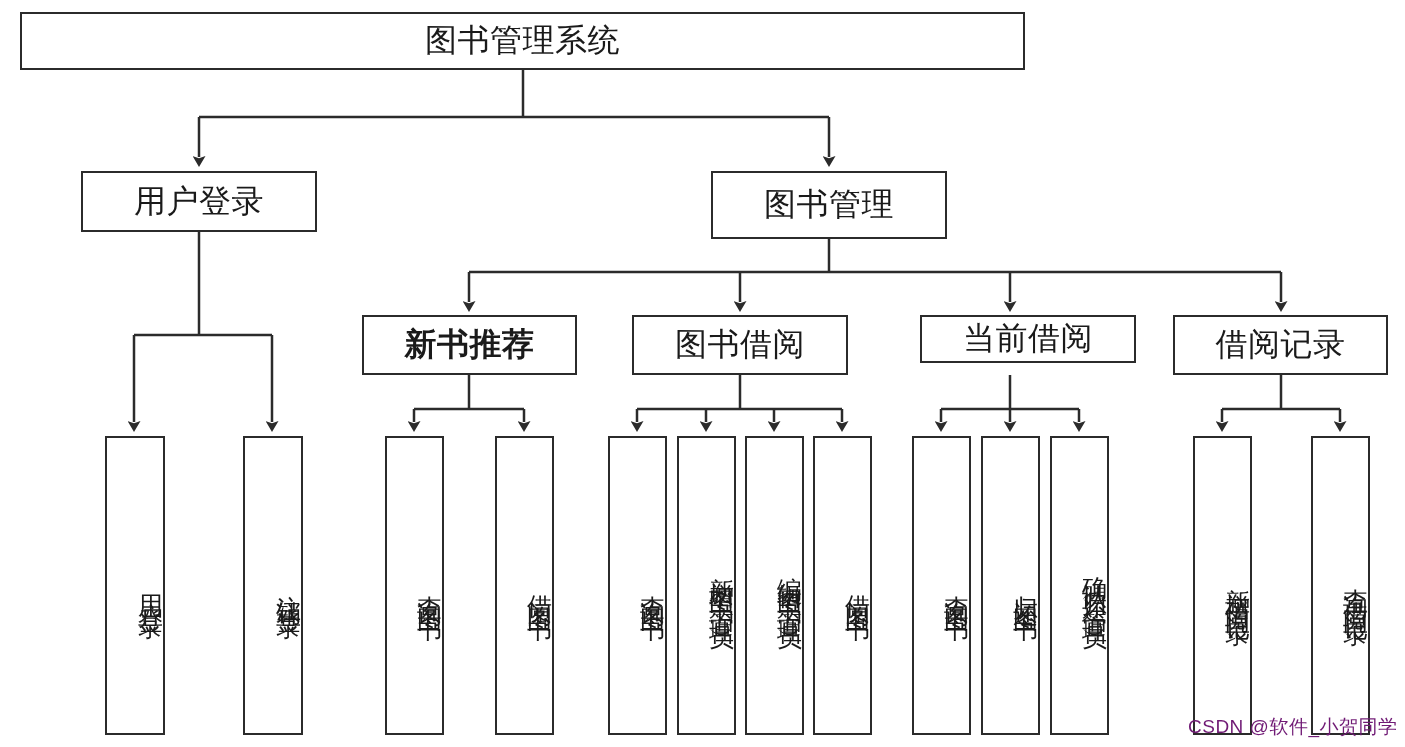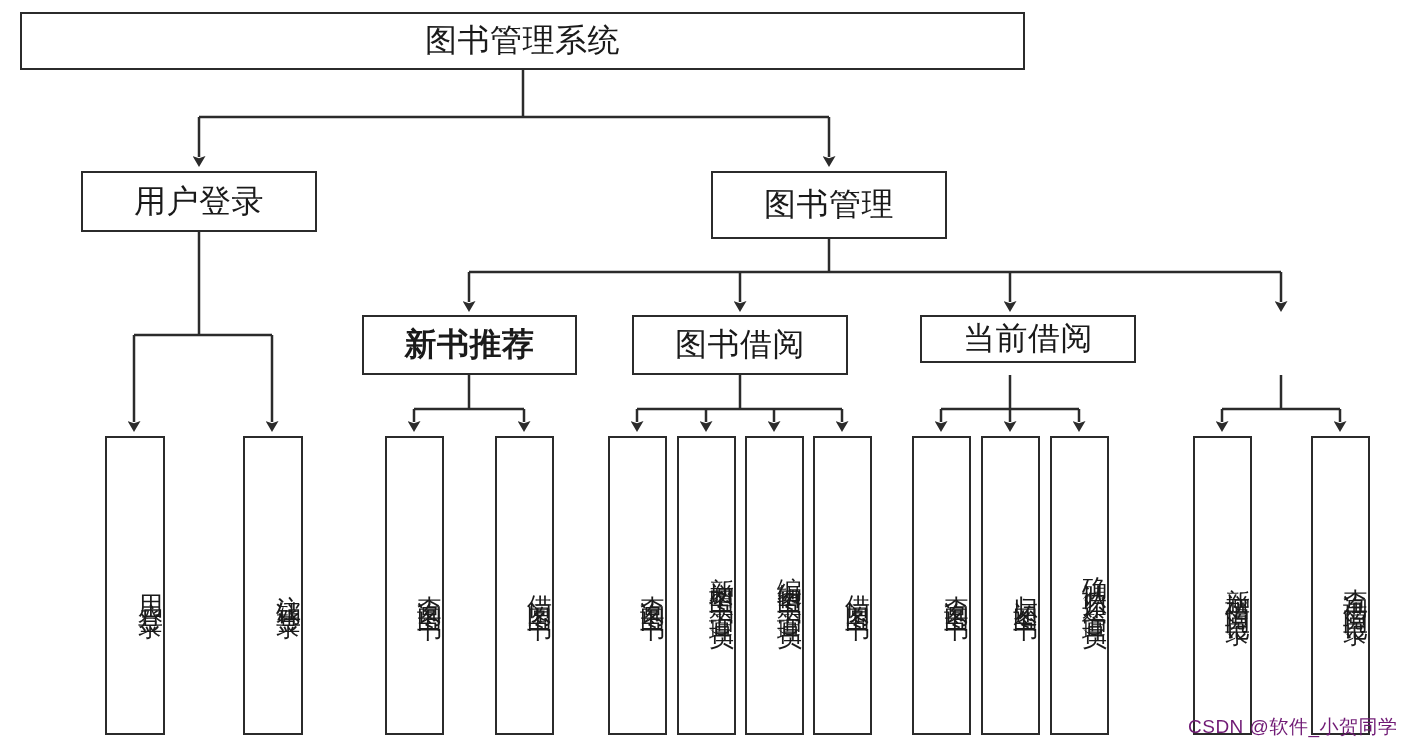--- a/index.html
+++ b/index.html
@@ -121,20 +121,21 @@
   </svg>
 
   <div class="node horiz" style="left:20px; top:12px; width:1005px; height:58px;">图书管理系统</div>
 
   <div class="node horiz" style="left:81px; top:171px; width:236px; height:61px;">用户登录</div>
   <div class="node horiz" style="left:711px; top:171px; width:236px; height:68px;">图书管理</div>
 
   <div class="node horiz" style="left:362px; top:315px; width:215px; height:60px;font-weight:bold;">新书推荐</div>
   <div class="node horiz" style="left:632px; top:315px; width:216px; height:60px;">图书借阅</div>
   <div class="node horiz" style="left:902px; top:315px; width:216px; height:48px;margin-left:18px;">当前借阅</div>
+  <div class="node horiz" style="left:1173px; top:315px; width:215px; height:60px;">借阅记录</div>
 
   <div class="node vert" style="left:105px; top:436px; width:60px; height:299px;">
     <span class="vlabel">用户登录</span>
   </div>
   <div class="node vert" style="left:243px; top:436px; width:60px; height:299px;">
     <span class="vlabel">注销登录</span>
   </div>
 
   <div class="node vert" style="left:385px; top:436px; width:59px; height:299px;">
     <span class="vlabel">查询图书</span>

